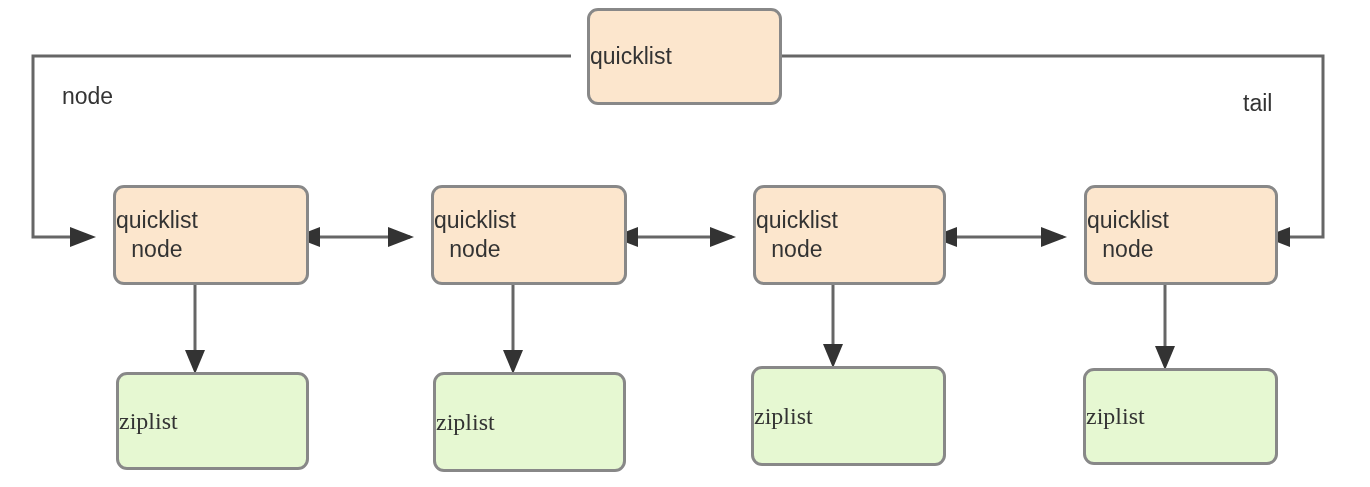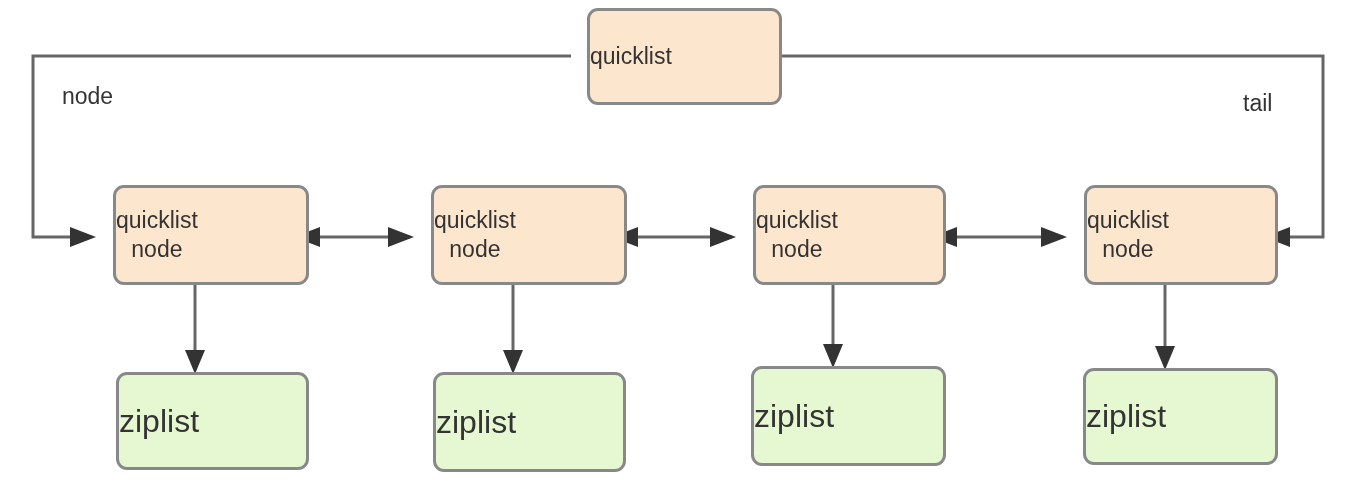--- a/index.html
+++ b/index.html
@@ -44,21 +44,22 @@
     font-size: 23px;
     line-height: 1.28;
     white-space: pre-line;
     margin-left: 16px;
   }
   .node-box {
     background: var(--node-fill, #fce6cd);
   }
   .ziplist-box {
     background: var(--ziplist-fill, #e6f8d2);
-    font-size: 32px;
+    font-size: 24px;
+    font-family: Liberation Serif, serif;
   }
   .edge-label {
     position: absolute;
     font-size: 23px;
     line-height: 1;
   }
   
   .quicklist-root { left: 571px; top: 8px;  width: 195px; height: 97px; }
   .node-1 { left: 97px;   top: 185px; width: 196px; height: 100px; }
   .node-2 { left: 415px;  top: 185px; width: 196px; height: 100px; }

